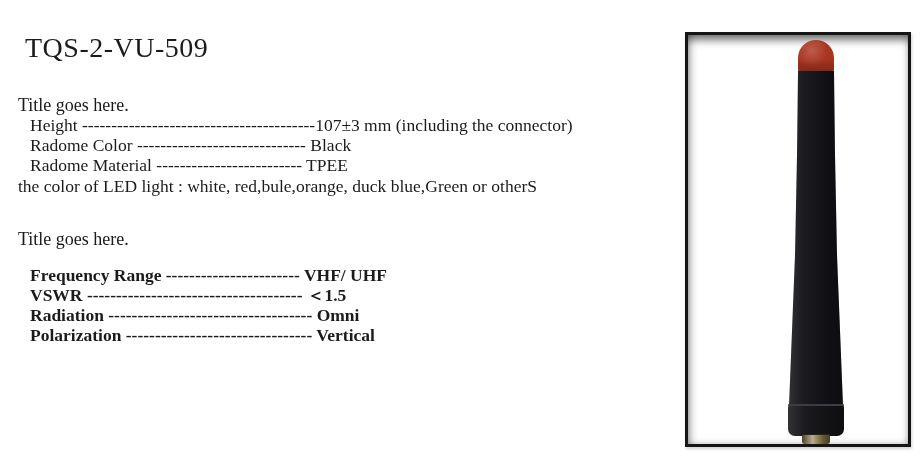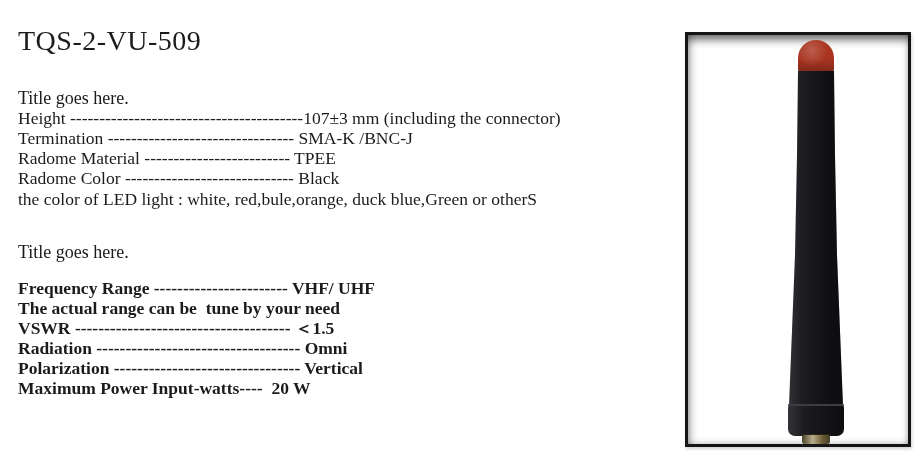--- a/index.html
+++ b/index.html
@@ -10,25 +10,25 @@
     overflow:hidden;
     font-family:"Liberation Serif", serif;
     color:#1b1b1b;
   }
 
   
   .text-col { position:absolute; left:18px; top:24px; width:652px; }
 
   .product-title {
     font-size:28px; line-height:34px; font-weight:400;
-    margin:0; letter-spacing:0.5px;
+    margin:7px; letter-spacing:0.5px;
   }
 
   .spec-heading { font-size:18px; line-height:20px; white-space:pre; }
-  .spec-line    { font-size:17.5px; line-height:20px; white-space:pre; }
+  .spec-line    { font-size:17.5px; line-height:20px; white-space:pre;margin-left:12px; }
   .led-note     { font-size:17.5px; line-height:22px; margin-top:0; }
 
   .sec1 { margin-top:30px; }
   .sec2 { margin-top:32px; }
   .sec2 .spec-rows { margin-top:16px;font-weight:bold; }
 
   
   .photo-frame {
     position:absolute; left:685px; top:32px; width:226px; height:415px;
     box-sizing:border-box; background:#ffffff;
@@ -77,37 +77,34 @@
 </head>
 <body>
 
 <div class="text-col">
   <h1 class="product-title">TQS-2-VU-509</h1>
 
   <div class="sec1">
     <div class="spec-heading">Title goes here.</div>
     <div class="spec-rows">
         <div class="spec-line"><span>Height </span><span>----------------------------------------</span><span>107±3 mm (including the connector)</span></div>
-        <div class="spec-line"><span>Termination </span><span>--------------------------------</span><span> SMA-K /BNC-J</span></div>
+        <div class="spec-line"><span>Radome Color </span><span>-----------------------------</span><span> Black</span></div>
         <div class="spec-line"><span>Radome Material </span><span>-------------------------</span><span> TPEE</span></div>
-        <div class="spec-line"><span>Radome Color </span><span>-----------------------------</span><span> Black</span></div>
       </div>
   </div>
 
   <div class="led-note">the color of LED light : white, red,bule,orange, duck blue,Green or otherS</div>
 
   <div class="sec2">
     <div class="spec-heading">Title goes here.</div>
     <div class="spec-rows">
         <div class="spec-line"><span>Frequency Range </span><span>-----------------------</span><span> VHF/ UHF</span></div>
-        <div class="spec-line"><span>The actual range can be  tune by your need</span></div>
         <div class="spec-line"><span>VSWR </span><span>-------------------------------------</span><span> ＜1.5</span></div>
         <div class="spec-line"><span>Radiation </span><span>-----------------------------------</span><span> Omni</span></div>
         <div class="spec-line"><span>Polarization </span><span>--------------------------------</span><span> Vertical</span></div>
-        <div class="spec-line"><span>Maximum Power Input-watts</span><span>----</span><span>  20 W</span></div>
       </div>
   </div>
 </div>
 
 <div class="photo-frame">
   <div class="antenna-tip" style="background-color: rgb(169, 52, 32);"></div>
   <div class="antenna-body" style="background-color: rgb(19, 19, 24);"></div>
   <div class="antenna-base" style="background-color: rgb(23, 23, 27);">
     <div class="base-groove"></div>
   </div>

